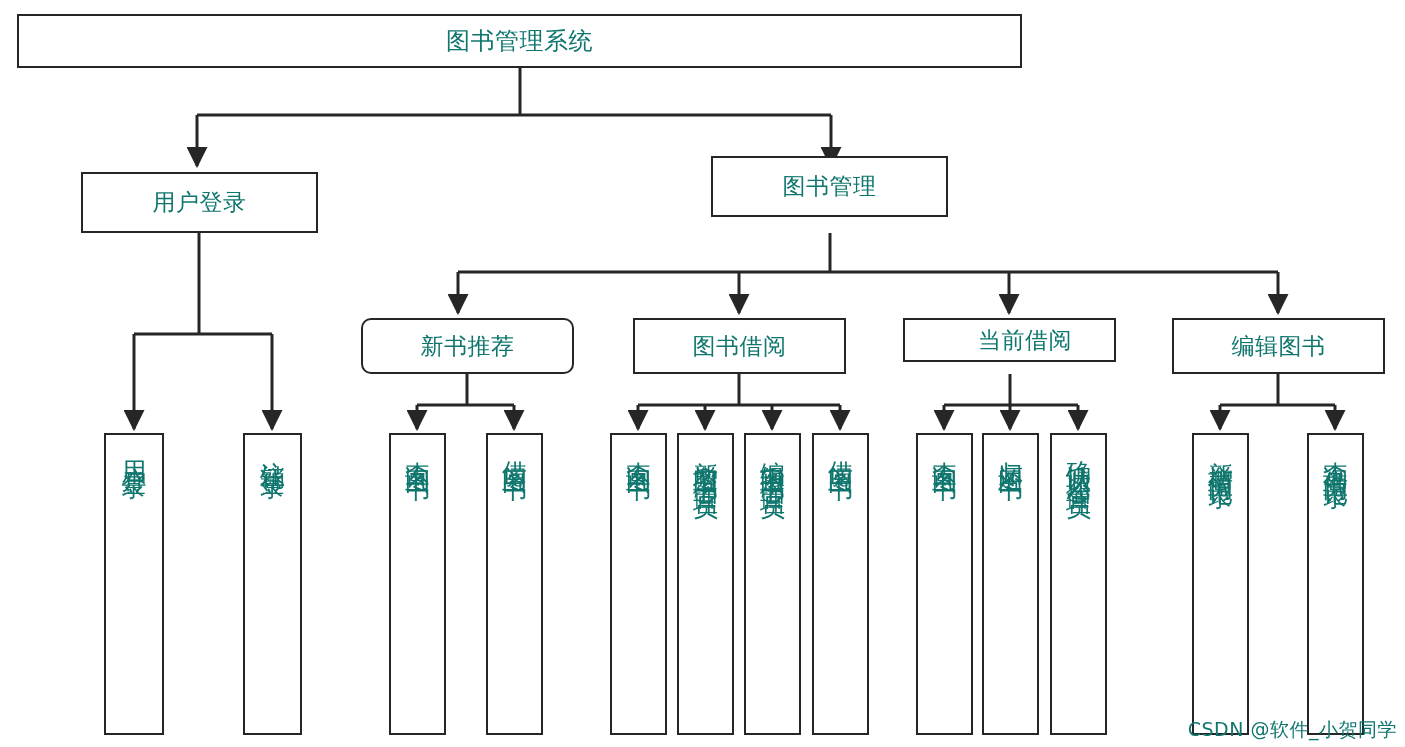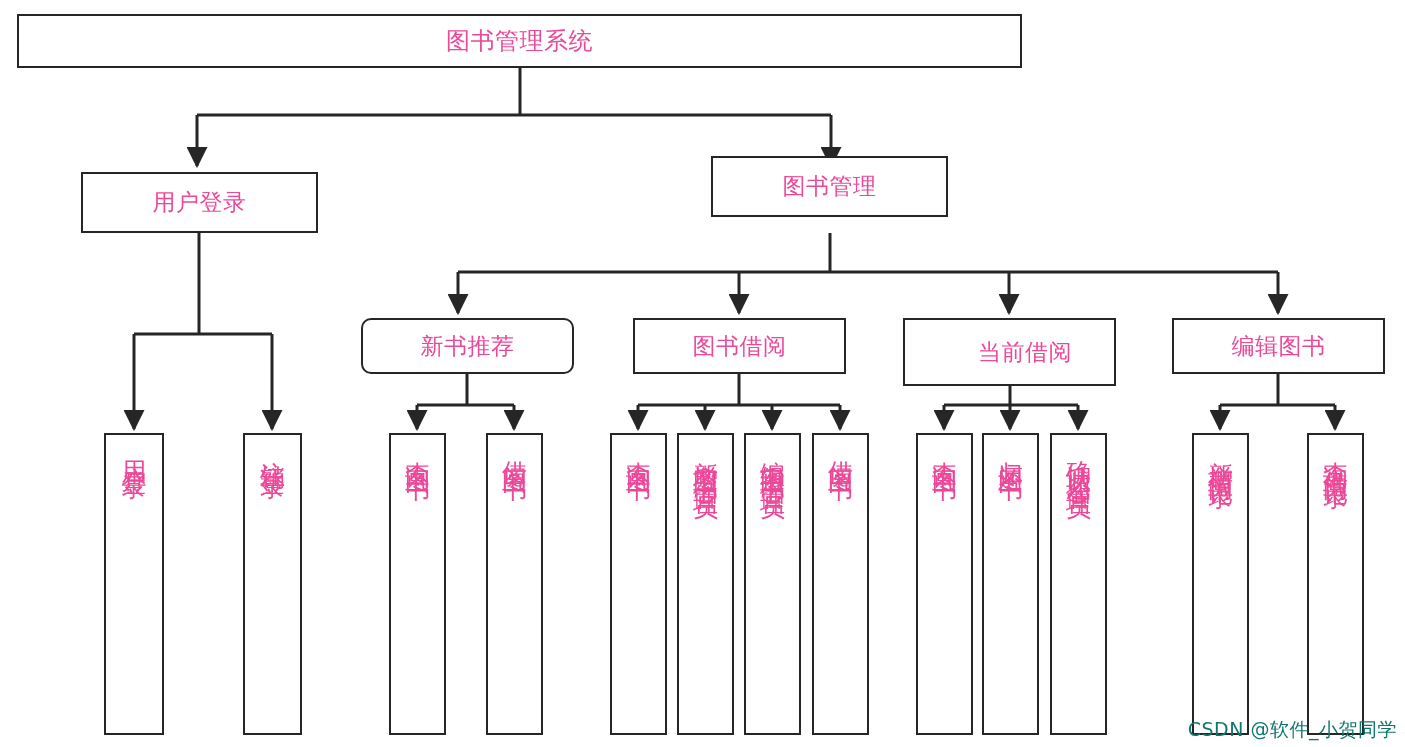--- a/index.html
+++ b/index.html
@@ -26,21 +26,21 @@
     pointer-events: none;
   }
   .node {
     position: absolute;
     box-sizing: border-box;
     border: 2px solid #262626;
     background: #ffffff;
     display: flex;
     align-items: center;
     justify-content: center;
-    color: #ec4899;
+    color: #0f766e;
   }
   .node-label {
     display: block;
     text-align: center;
     line-height: 1.0;
     white-space: nowrap;
   }
   
   .node.horiz .node-label {
     font-size: 23px;
@@ -139,21 +139,21 @@
   <div class="node horiz" style="left:711px; top:156px; width:237px; height:61px;">
     <span class="node-label">图书管理</span>
   </div>
 
   <div class="node horiz" style="left:361px; top:318px; width:213px; height:56px;border-radius:10px;">
     <span class="node-label">新书推荐</span>
   </div>
   <div class="node horiz" style="left:633px; top:318px; width:213px; height:56px;">
     <span class="node-label">图书借阅</span>
   </div>
-  <div class="node horiz" style="left:903px; top:318px; width:213px; height:68px;padding-left:31px;">
+  <div class="node horiz" style="left:903px; top:318px; width:213px; height:44px;padding-left:31px;">
     <span class="node-label">当前借阅</span>
   </div>
   <div class="node horiz" style="left:1172px; top:318px; width:213px; height:56px;">
     <span class="node-label">编辑图书</span>
   </div>
 
   <div class="node vert" style="left:104px; top:433px; width:60px; height:302px;">
     <span class="node-label">用户登录</span>
   </div>
   <div class="node vert" style="left:243px; top:433px; width:59px; height:302px;">

